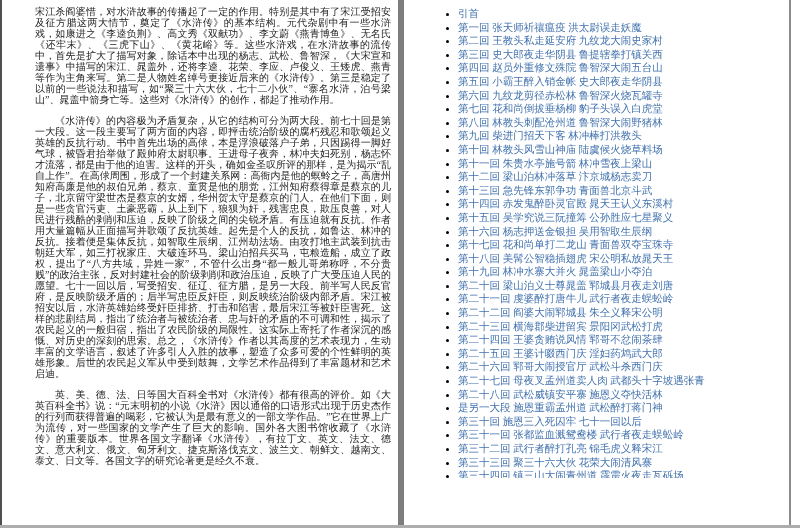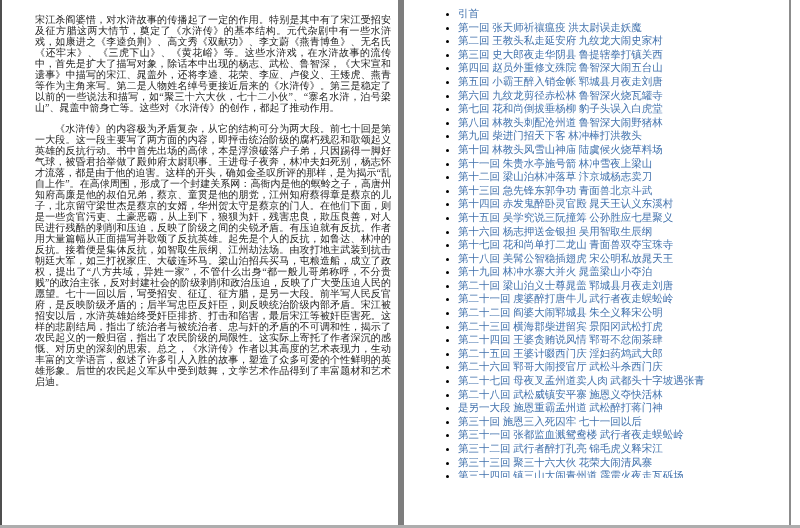--- a/index.html
+++ b/index.html
@@ -24,48 +24,49 @@
 
   .page{position:absolute;top:0;background:var(--page-bg);overflow:hidden;box-sizing:border-box;}
   .left-page{left:2px;width:396px;height:525px;padding:6px 7px 0 33px;}
   .right-page{left:404px;width:385px;height:478px;padding:7px 20px 0 0;}
 
   .para{
     font-size:10px;line-height:11px;color:var(--text);
     text-align:justify;word-break:break-all;
     margin:0 0 10px 0;text-indent:2em;
   }
-  .para.continuation{text-indent:0;margin-top:8px;}
+  .para.continuation{text-indent:0;}
 
   #toc-list{margin:0;padding:0 0 0 54px;list-style:disc outside;}
   #toc-list li{font-size:10.5px;line-height:13.6px;color:#000;}
   #toc-list li::marker{color:#000;font-size:9px;}
   #toc-list a{color:var(--link);text-decoration:none;cursor:pointer;}
 </style>
 </head>
 <body>
 
 <div class="page left-page">
   <div id="preface-paragraphs">
       <p class="para continuation">宋江杀阎婆惜，对水浒故事的传播起了一定的作用。特别是其中有了宋江受招安及征方腊这两大情节，奠定了《水浒传》的基本结构。元代杂剧中有一些水浒戏，如康进之《李逵负荆》、高文秀《双献功》、李文蔚《燕青博鱼》、无名氏《还牢末》、《三虎下山》、《黄花峪》等。这些水浒戏，在水浒故事的流传中，首先是扩大了描写对象，除话本中出现的杨志、武松、鲁智深，《大宋宣和遗事》中描写的宋江、晁盖外，还将李逵、花荣、李应、卢俊义、王矮虎、燕青等作为主角来写。第二是人物姓名绰号更接近后来的《水浒传》。第三是稳定了以前的一些说法和描写，如“聚三十六大伙，七十二小伙”、“寨名水浒，泊号梁山”、晁盖中箭身亡等。这些对《水浒传》的创作，都起了推动作用。</p>
       <p class="para">《水浒传》的内容极为矛盾复杂，从它的结构可分为两大段。前七十回是第一大段。这一段主要写了两方面的内容，即抨击统治阶级的腐朽残忍和歌颂起义英雄的反抗行动。书中首先出场的高俅，本是浮浪破落户子弟，只因踢得一脚好气球，被昏君抬举做了殿帅府太尉职事。王进母子夜奔，林冲夫妇死别，杨志怀才流落，都是由于他的迫害。这样的开头，确如金圣叹所评的那样，是为揭示“乱自上作”。在高俅周围，形成了一个封建关系网：高衙内是他的螟蛉之子，高唐州知府高廉是他的叔伯兄弟，蔡京、童贯是他的朋党，江州知府蔡得章是蔡京的儿子，北京留守梁世杰是蔡京的女婿，华州贺太守是蔡京的门人。在他们下面，则是一些贪官污吏、土豪恶霸，从上到下，狼狈为奸，残害忠良，欺压良善，对人民进行残酷的剥削和压迫，反映了阶级之间的尖锐矛盾。有压迫就有反抗。作者用大量篇幅从正面描写并歌颂了反抗英雄。起先是个人的反抗，如鲁达、林冲的反抗。接着便是集体反抗，如智取生辰纲、江州劫法场。由攻打地主武装到抗击朝廷大军，如三打祝家庄、大破连环马。梁山泊招兵买马，屯粮造船，成立了政权，提出了“八方共域，异姓一家”，不管什么出身“都一般儿哥弟称呼，不分贵贱”的政治主张，反对封建社会的阶级剥削和政治压迫，反映了广大受压迫人民的愿望。七十一回以后，写受招安、征辽、征方腊，是另一大段。前半写人民反官府，是反映阶级矛盾的；后半写忠臣反奸臣，则反映统治阶级内部矛盾。宋江被招安以后，水浒英雄始终受奸臣排挤、打击和陷害，最后宋江等被奸臣害死。这样的悲剧结局，指出了统治者与被统治者、忠与奸的矛盾的不可调和性，揭示了农民起义的一般归宿，指出了农民阶级的局限性。这实际上寄托了作者深沉的感慨、对历史的深刻的思索。总之，《水浒传》作者以其高度的艺术表现力，生动丰富的文学语言，叙述了许多引人入胜的故事，塑造了众多可爱的个性鲜明的英雄形象。后世的农民起义军从中受到鼓舞，文学艺术作品得到了丰富题材和艺术启迪。</p>
+      <p class="para">英、美、德、法、日等国大百科全书对《水浒传》都有很高的评价。如《大英百科全书》说：“元末明初的小说《水浒》因以通俗的口语形式出现于历史杰作的行列而获得普遍的喝彩，它被认为是最有意义的一部文学作品。”它在世界上广为流传，对一些国家的文学产生了巨大的影响。国外各大图书馆收藏了《水浒传》的重要版本。世界各国文字翻译《水浒传》，有拉丁文、英文、法文、德文、意大利文、俄文、匈牙利文、捷克斯洛伐克文、波兰文、朝鲜文、越南文、泰文、日文等。各国文字的研究论著更是经久不衰。</p>
     </div>
 
 </div>
 
 <div class="divider"></div>
 
 <div class="page right-page">
   <ul id="toc-list">
       <li><a href="#">引首</a></li>
       <li><a href="#">第一回 张天师祈禳瘟疫 洪太尉误走妖魔</a></li>
       <li><a href="#">第二回 王教头私走延安府 九纹龙大闹史家村</a></li>
       <li><a href="#">第三回 史大郎夜走华阴县 鲁提辖拳打镇关西</a></li>
       <li><a href="#">第四回 赵员外重修文殊院 鲁智深大闹五台山</a></li>
-      <li><a href="#">第五回 小霸王醉入销金帐 郓城县月夜走刘唐</a></li>
+      <li><a href="#">第五回 小霸王醉入销金帐 史大郎夜走华阴县</a></li>
       <li><a href="#">第六回 九纹龙剪径赤松林 鲁智深火烧瓦罐寺</a></li>
       <li><a href="#">第七回 花和尚倒拔垂杨柳 豹子头误入白虎堂</a></li>
       <li><a href="#">第八回 林教头刺配沧州道 鲁智深大闹野猪林</a></li>
       <li><a href="#">第九回 柴进门招天下客 林冲棒打洪教头</a></li>
       <li><a href="#">第十回 林教头风雪山神庙 陆虞候火烧草料场</a></li>
       <li><a href="#">第十一回 朱贵水亭施号箭 林冲雪夜上梁山</a></li>
       <li><a href="#">第十二回 梁山泊林冲落草 汴京城杨志卖刀</a></li>
       <li><a href="#">第十三回 急先锋东郭争功 青面兽北京斗武</a></li>
       <li><a href="#">第十四回 赤发鬼醉卧灵官殿 晁天王认义东溪村</a></li>
       <li><a href="#">第十五回 吴学究说三阮撞筹 公孙胜应七星聚义</a></li>

